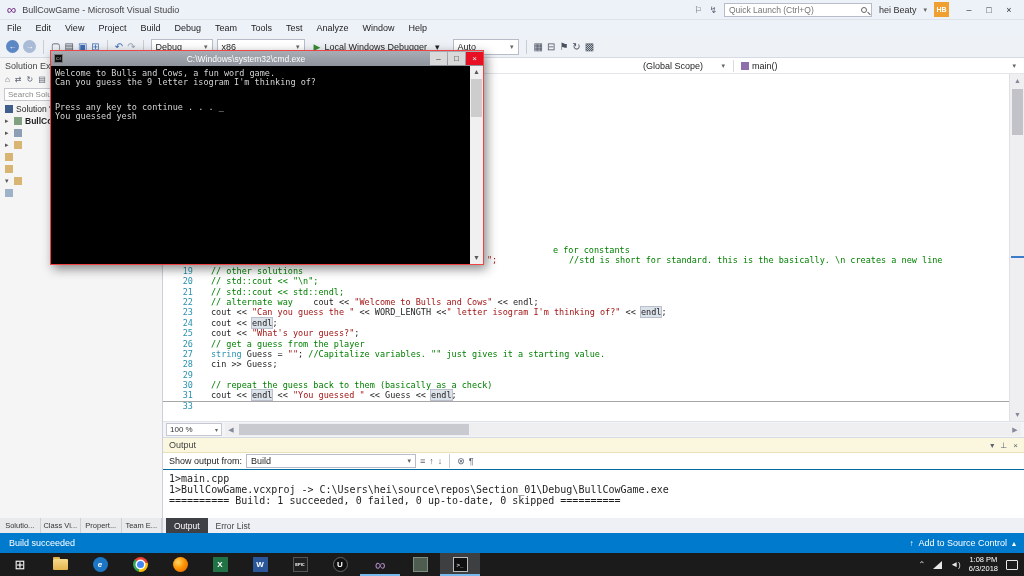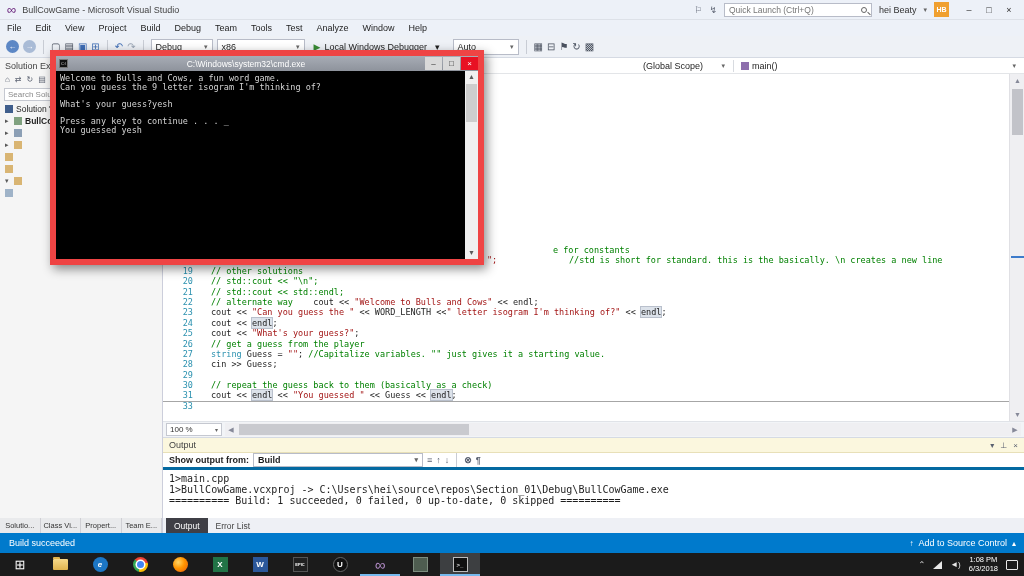--- a/index.html
+++ b/index.html
@@ -94,21 +94,21 @@
   .zoom-combo .arrow{margin-left:auto;color:#666;font-size:6px;}
   .hscroll{flex:1;height:13px;margin:0 3px;background:#EFEFF2;position:relative;}
   .hs-arrow{position:absolute;top:0;width:12px;height:13px;color:#868999;font-size:7px;text-align:center;line-height:13px;}
   .hs-thumb{position:absolute;left:14px;top:1px;width:230px;height:11px;background:#C9CACF;}
 
   
   .output-panel{position:absolute;left:163px;top:437px;width:861px;height:81px;background:#fff;border-top:1px solid #D5DAE3;}
   .out-header{height:15px;background:#FBF7DE;border-bottom:1px solid #E8E0B8;display:flex;align-items:center;
               padding:0 6px;color:#444;}
   .out-header .hicons{margin-left:auto;display:flex;gap:6px;color:#5A6170;font-size:8px;}
-  .out-toolbar{height:17px;display:flex;align-items:center;padding-left:6px;gap:4px;border-bottom:3px solid #0369a1;font-weight:bold;}
+  .out-toolbar{height:17px;display:flex;align-items:center;padding-left:6px;gap:4px;border-bottom:1px solid #0369a1;}
   .out-combo{width:170px;height:14px;background:#fff;border:1px solid #B8BCC8;display:flex;align-items:center;
              padding:0 4px;}
   .out-combo .arrow{margin-left:auto;color:#666;font-size:7px;}
   .oicon{color:#5A6170;font-size:9px;}
   .out-lines{padding:3px 0 0 6px;font-family:"DejaVu Sans Mono",monospace;font-size:10px;line-height:11px;color:#1E1E1E;}
   .out-line{white-space:pre;}
 
   
   .tabs-row{position:absolute;left:0;top:518px;width:1024px;height:15px;background:#EEF0F5;display:flex;align-items:stretch;text-align:center;}
   .left-strip{width:163px;display:flex;border-right:1px solid #CCCEDB;}
@@ -146,21 +146,21 @@
   .tb-utility-app{background:#4E5D50;border:1px solid #7D8D7F;}
   .tb-cmd{background:#101010;border:1px solid #BBB;color:#DDD;font-size:6px;}
   .tray{margin-left:auto;display:flex;align-items:center;gap:8px;padding-right:6px;color:#fff;}
   .tray-glyph{font-size:8px;color:#E8E8E8;}
   .wifi-shape{width:0;height:0;border-left:9px solid transparent;border-bottom:8px solid #E8E8E8;}
   .clock{display:flex;flex-direction:column;align-items:center;font-size:7.5px;line-height:8.5px;color:#fff;}
   .action-center{width:12px;height:10px;border:1px solid #E8E8E8;border-radius:1px;}
 
   
   .console-window{position:absolute;left:50px;top:50px;width:434px;height:215px;z-index:50;
-                  border:6px solid #ef4444;box-shadow:3px 4px 10px rgba(0,0,0,.45);background:#000;}
+                  border:1px solid #ef4444;box-shadow:3px 4px 10px rgba(0,0,0,.45);background:#000;}
   .con-title{height:15px;background:linear-gradient(#A7ACB5,#8E939C);display:flex;align-items:center;padding-left:3px;}
   .con-icon{width:9px;height:9px;background:#111;border:1px solid #777;color:#ddd;font-size:4px;line-height:8px;text-align:center;flex:none;}
   .con-title-text{flex:1;text-align:center;color:#fff;font-size:8.5px;white-space:nowrap;overflow:hidden;}
   .con-btns{display:flex;flex:none;}
   .con-btn{width:17px;height:13px;display:flex;align-items:center;justify-content:center;
            background:#D9D9D9;color:#222;font-size:8px;margin-left:1px;}
   .con-btn.close{background:#E81123;color:#fff;}
   .con-body{position:absolute;left:0;top:15px;right:0;bottom:0;background:#000;}
   .console-text{position:absolute;left:4px;top:3px;right:14px;bottom:0;
                 font-family:"DejaVu Sans Mono",monospace;font-size:8.5px;line-height:8.6px;color:#D4D4D4;}
@@ -511,21 +511,20 @@
         <span class="con-btn">–</span>
         <span class="con-btn">□</span>
         <span class="con-btn close">×</span>
       </span>
     </div>
     <div class="con-body">
       <div class="console-text">
           <div class="con-line">Welcome to Bulls and Cows, a fun word game.</div>
           <div class="con-line">Can you guess the 9 letter isogram I'm thinking of?</div>
           <div class="con-line"></div>
-          <div class="con-line">What's your guess?yesh</div>
           <div class="con-line"></div>
           <div class="con-line">Press any key to continue . . . _</div>
           <div class="con-line">You guessed yesh</div>
         </div>
       <div class="con-scroll">
         <span class="cs-arrow" style="top:0">▲</span>
         <div class="cs-thumb"></div>
         <span class="cs-arrow" style="bottom:0">▼</span>
       </div>
     </div>

